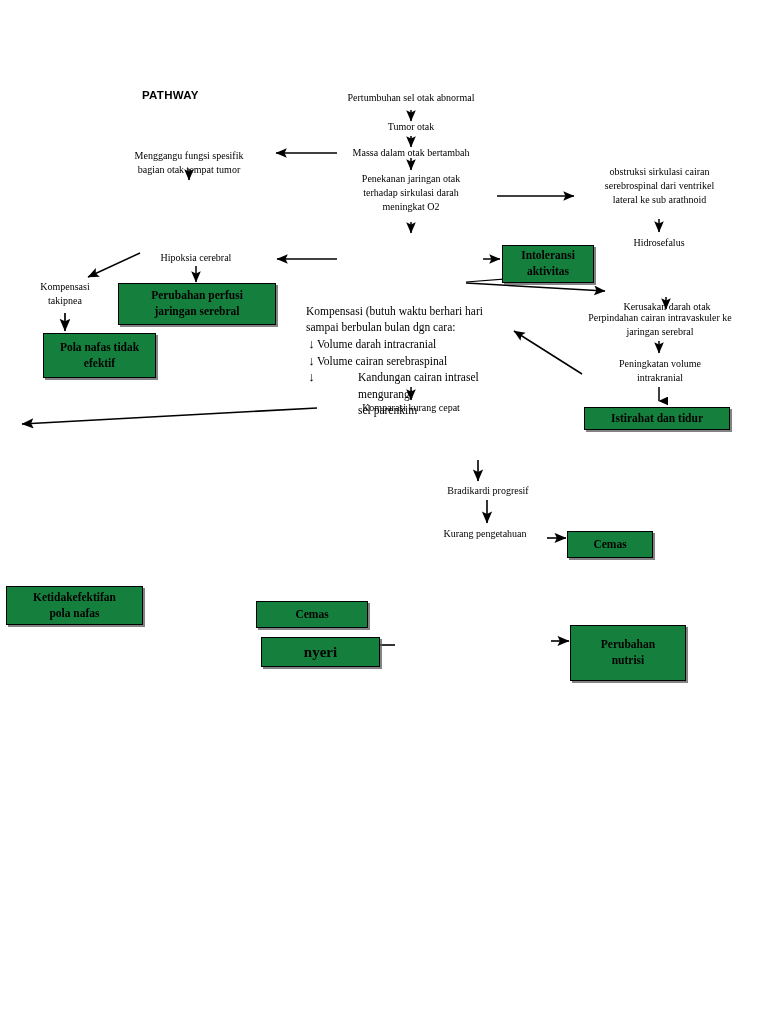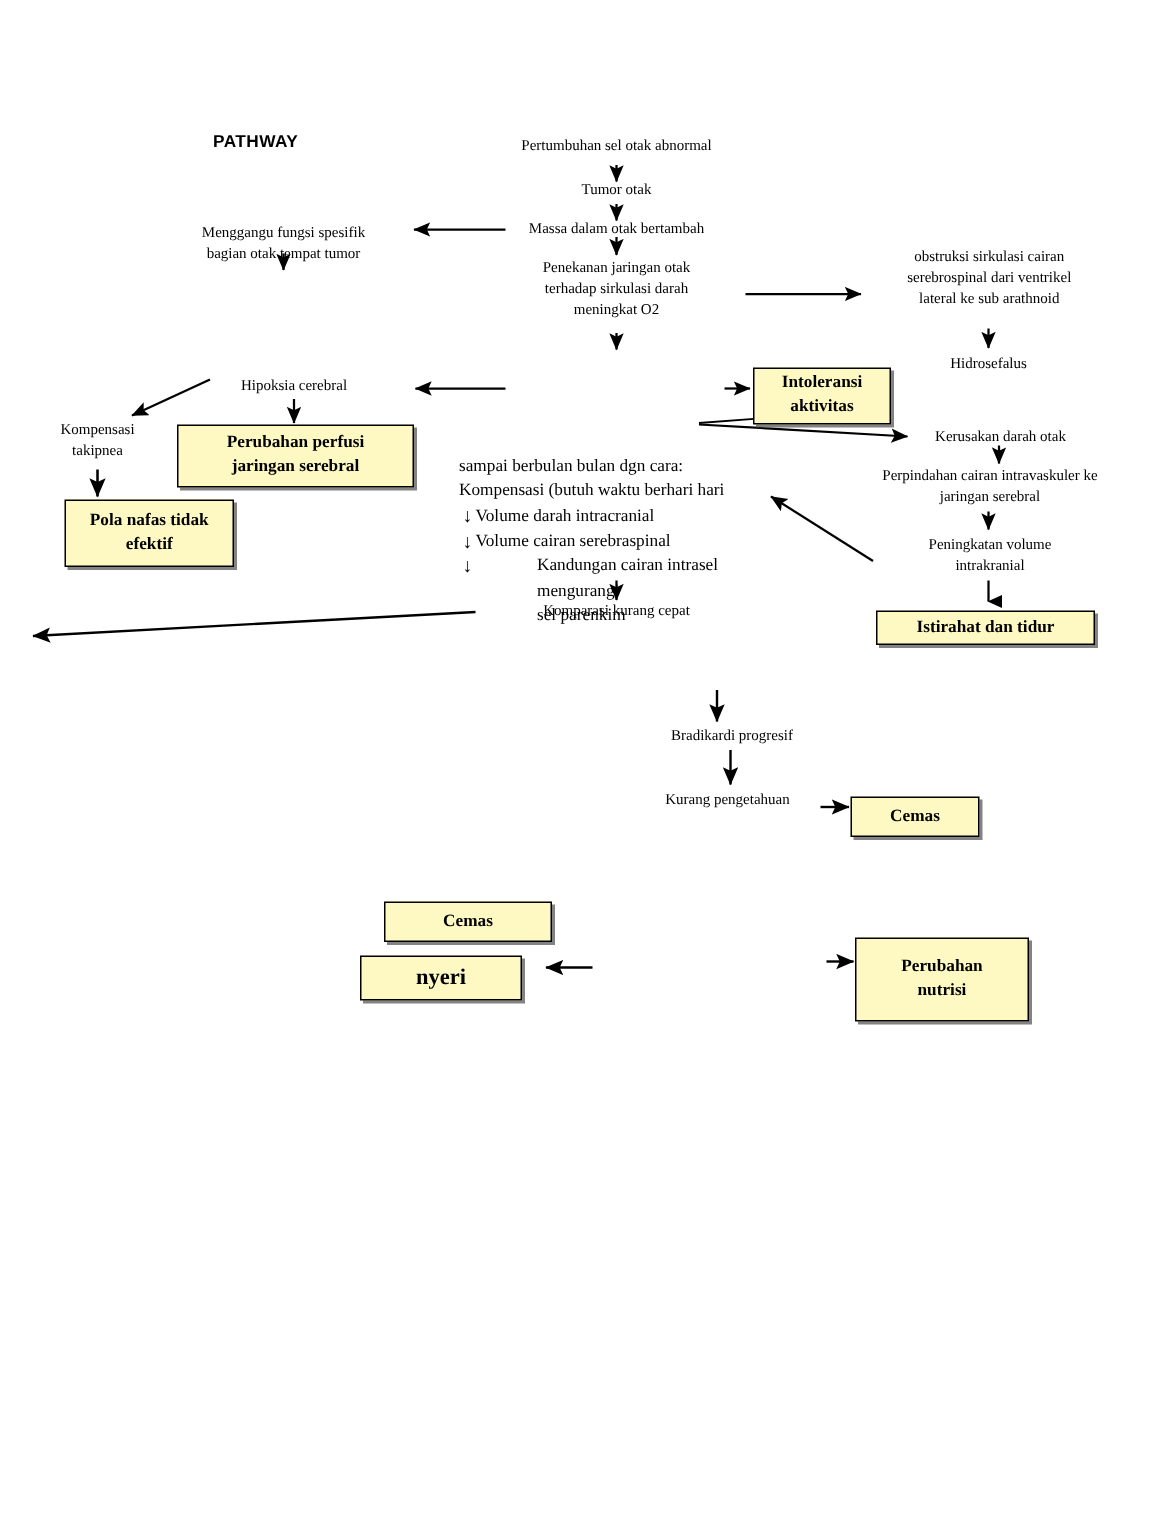--- a/index.html
+++ b/index.html
@@ -34,21 +34,21 @@
   .title {
     position: absolute;
     font-family: "Liberation Sans", "DejaVu Sans", sans-serif;
     font-weight: bold;
     font-size: 11.5px;
     letter-spacing: 0.3px;
   }
   .boxnode {
     position: absolute;
     border: 1.4px solid #000;
-    background: #fef9c3;
+    background: #15803d;
     box-shadow: 2px 2px 0 0 rgba(90,90,90,0.75);
     display: flex;
     align-items: center;
     justify-content: center;
     text-align: center;
     font-weight: bold;
     font-size: 11.5px;
     line-height: 1.38;
     box-sizing: border-box;
     white-space: pre-line;
@@ -221,33 +221,33 @@
 
   <div class="node" style="left:578px; top:165px; width:163px;">obstruksi sirkulasi cairan
 serebrospinal dari ventrikel
 lateral ke sub arathnoid</div>
 
   <div class="node" style="left:614px; top:236px; width:90px;">Hidrosefalus</div>
 
   <div class="boxnode" style="left:502px; top:245px; width:92px; height:38px;">Intoleransi
 aktivitas</div>
 
-  <div class="node" style="left:607px; top:285px; width:120px;">Kerusakan darah otak</div>
+  <div class="node" style="left:607px; top:300px; width:120px;">Kerusakan darah otak</div>
 
   <div class="node" style="left:560px; top:311px; width:200px;">Perpindahan cairan intravaskuler ke
 jaringan serebral</div>
 
   <div class="node" style="left:600px; top:357px; width:120px;">Peningkatan volume
 intrakranial</div>
 
   <div class="boxnode" style="left:584px; top:407px; width:146px; height:23px;">Istirahat dan tidur</div>
 
   <div class="bullets" style="left:306px; top:303px; width:216px;">
+    <div>Kompensasi (butuh waktu berhari hari</div>
     <div>sampai berbulan bulan dgn cara:</div>
-    <div>Kompensasi (butuh waktu berhari hari</div>
     <div class="brow">
       <span class="bmark">↓</span>
       <span>Volume darah intracranial</span>
     </div>
     <div class="brow">
       <span class="bmark">↓</span>
       <span>Volume cairan serebraspinal</span>
     </div>
     <div class="brow">
       <span class="bmark">↓</span>
@@ -257,21 +257,23 @@
   </div>
 
   <div class="node" style="left:331px; top:401px; width:160px;">Komparasi  kurang  cepat</div>
 
   <div class="node" style="left:428px; top:484px; width:120px;">Bradikardi progresif</div>
 
   <div class="node" style="left:423px; top:527px; width:124px;">Kurang pengetahuan</div>
 
   <div class="boxnode" style="left:567px; top:531px; width:86px; height:27px;">Cemas</div>
 
+  <div class="boxnode" style="left:6px; top:586px; width:137px; height:39px;">Ketidakefektifan
+pola nafas</div>
 
   <div class="boxnode" style="left:256px; top:601px; width:112px; height:27px;">Cemas</div>
 
-  <div class="boxnode big" style="left:240px; top:637px; width:108px; height:30px;">nyeri</div>
+  <div class="boxnode big" style="left:261px; top:637px; width:119px; height:30px;">nyeri</div>
 
   <div class="boxnode" style="left:570px; top:625px; width:116px; height:56px;">Perubahan
 nutrisi</div>
 
 </div>
 
 </body></html>

